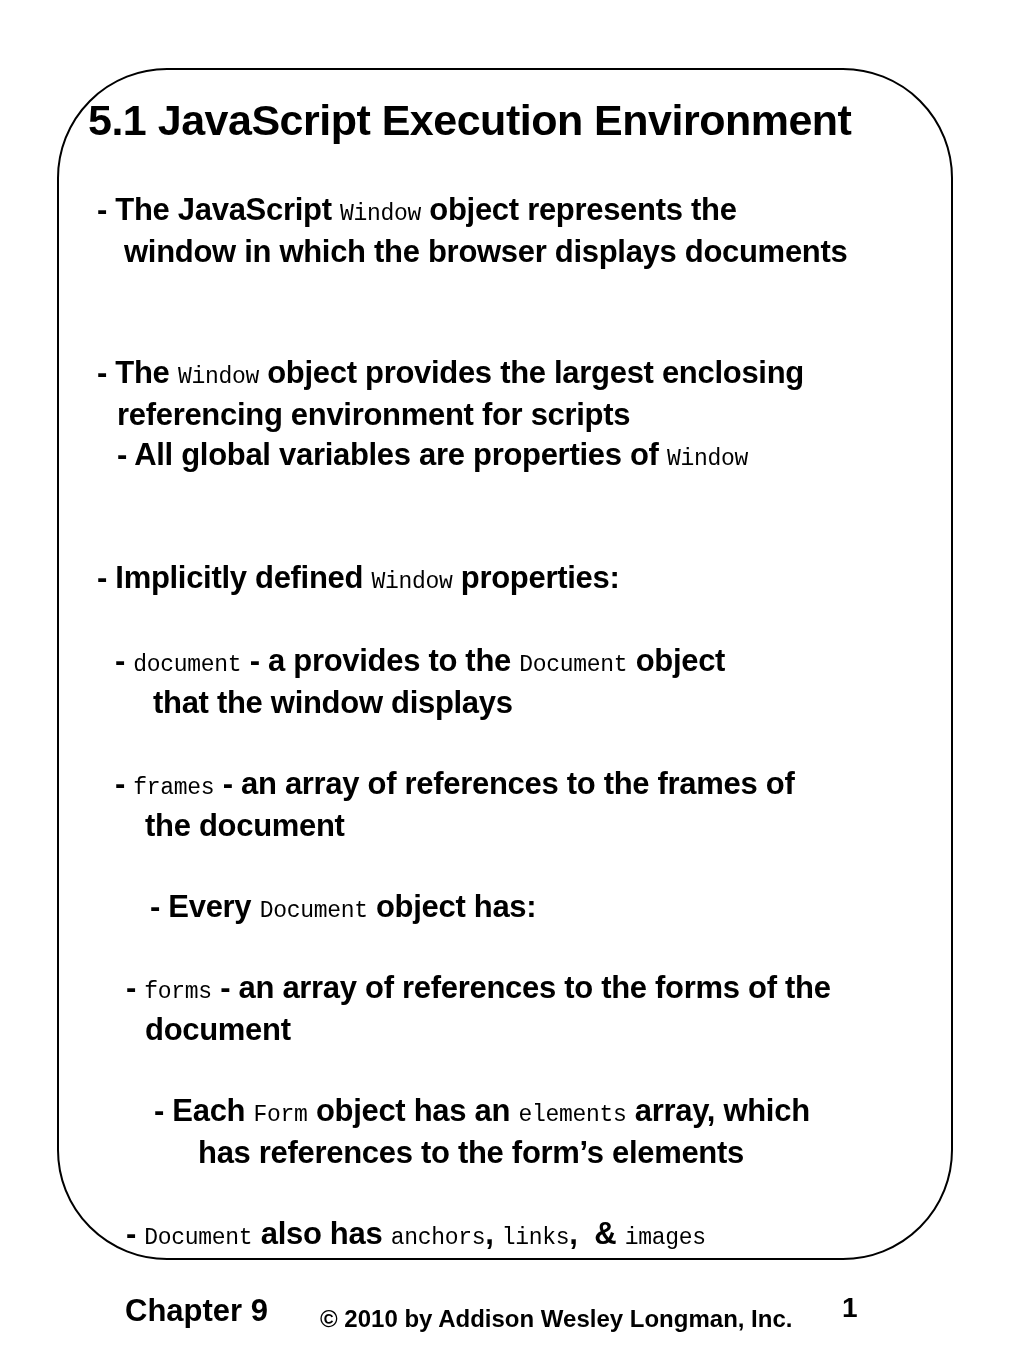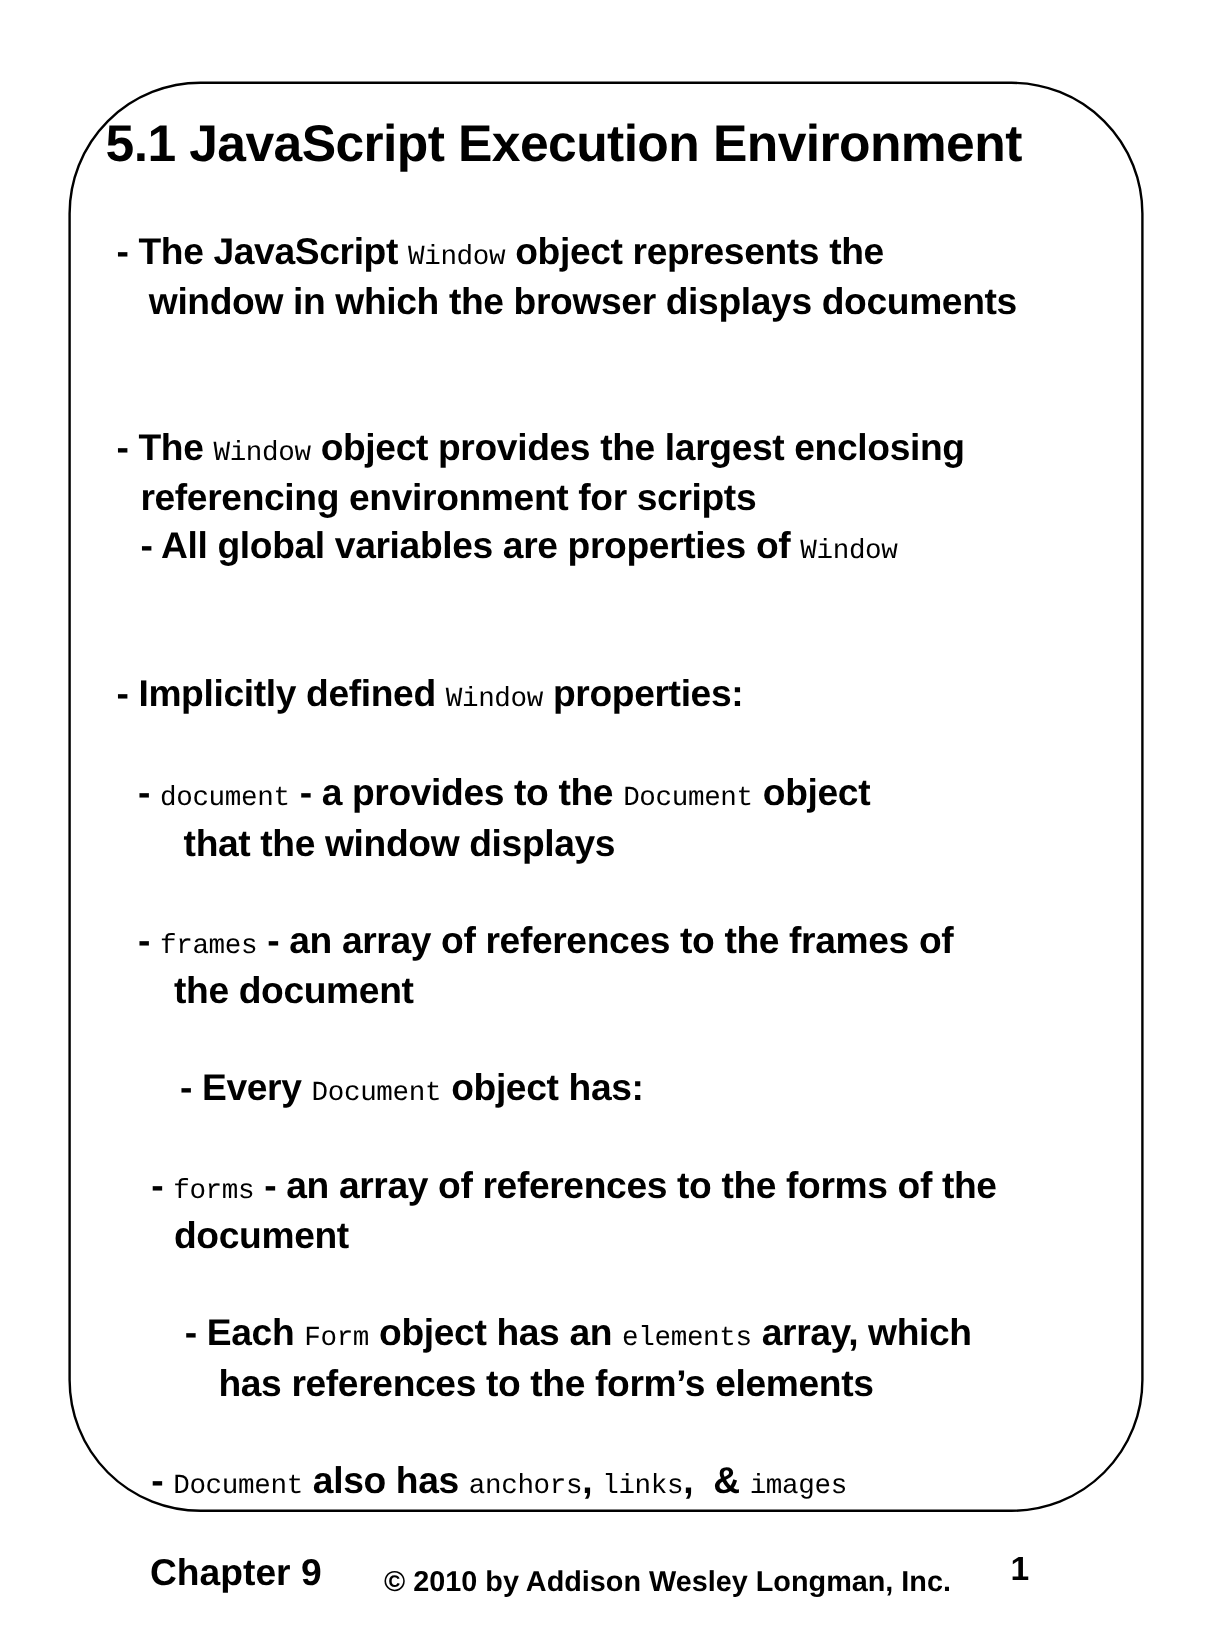--- a/index.html
+++ b/index.html
@@ -30,18 +30,18 @@
 <div class="line" style="left:117px;top:437px;"><span style="white-space: pre;">- All global variables are properties of </span><span class="code" style="white-space: pre;">Window</span></div>
 <div class="line" style="left:97px;top:560px;"><span style="white-space: pre;">- Implicitly defined </span><span class="code" style="white-space: pre;">Window</span><span style="white-space: pre; margin-top: 11px;"> properties:</span></div>
 <div class="line" style="left:115px;top:643px;"><span style="white-space: pre;">- </span><span class="code" style="white-space: pre;">document</span><span style="white-space: pre;"> - a provides to the </span><span class="code" style="white-space: pre;">Document</span><span style="white-space: pre;"> object</span></div>
 <div class="line" style="left:153px;top:685px;"><span style="white-space: pre;">that the window displays</span></div>
 <div class="line" style="left:115px;top:766px;"><span style="white-space: pre;">- </span><span class="code" style="white-space: pre;">frames</span><span style="white-space: pre;"> - an array of references to the frames of</span></div>
 <div class="line" style="left:145px;top:808px;"><span style="white-space: pre;">the document</span></div>
 <div class="line" style="left:114px;top:889px;margin-left:36px;"><span style="white-space: pre;">- Every </span><span class="code" style="white-space: pre;">Document</span><span style="white-space: pre;"> object has:</span></div>
 <div class="line" style="left:115px;top:970px;margin-left:11px;"><span style="white-space: pre;">- </span><span class="code" style="white-space: pre;">forms</span><span style="white-space: pre;"> - an array of references to the forms of the</span></div>
 <div class="line" style="left:145px;top:1012px;"><span style="white-space: pre;">document</span></div>
 <div class="line" style="left:154px;top:1093px;"><span style="white-space: pre; margin-top: 37px;">- Each </span><span class="code" style="white-space: pre;">Form</span><span style="white-space: pre;"> object has an </span><span class="code" style="white-space: pre;">elements</span><span style="white-space: pre;"> array, which</span></div>
-<div class="line" style="left:182px;top:1135px;text-align:right;"><span style="white-space: pre;">has references to the form’s elements</span></div>
+<div class="line" style="left:198px;top:1135px;text-align:right;"><span style="white-space: pre;">has references to the form’s elements</span></div>
 <div class="line" style="left:126px;top:1216px;"><span style="white-space: pre;">- </span><span class="code" style="white-space: pre;">Document</span><span style="white-space: pre;"> also has </span><span class="code" style="white-space: pre;">anchors</span><span style="white-space: pre;">, </span><span class="code" style="white-space: pre;">links</span><span style="white-space: pre;">,  &amp; </span><span class="code" style="white-space: pre;">images</span></div>
 
 <div class="footer-chapter">Chapter 9</div>
 <div class="footer-copy">© 2010 by Addison  Wesley Longman, Inc.</div>
 <div class="footer-page">1</div>
 
 </body></html>

